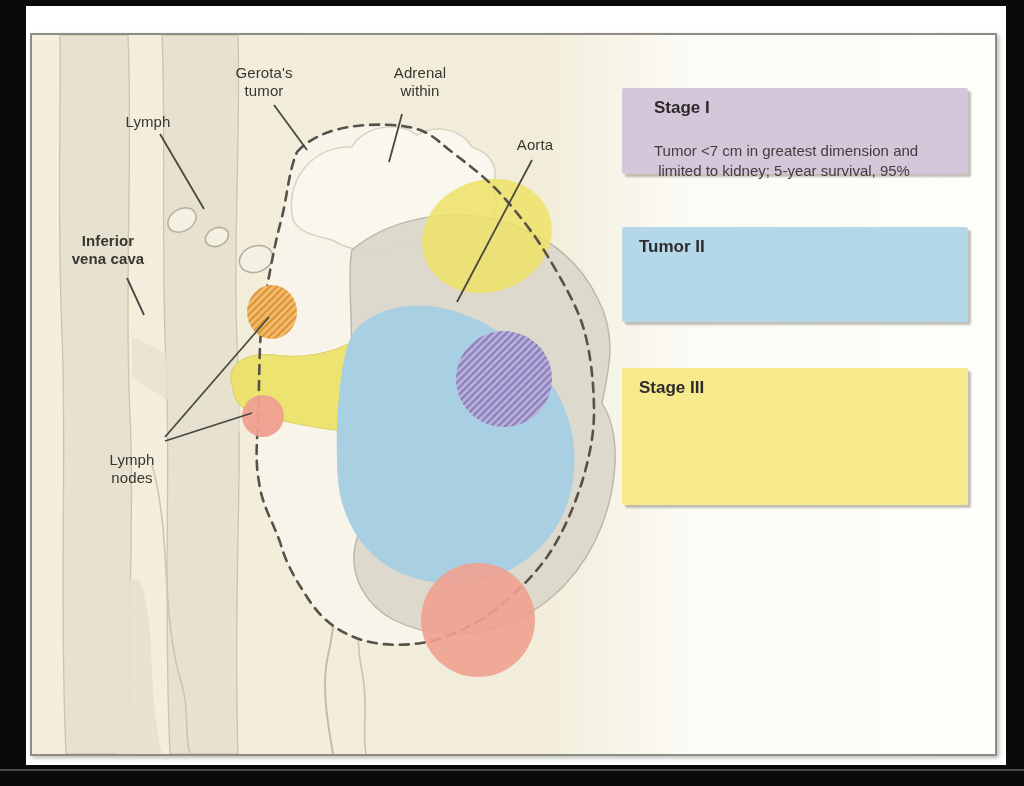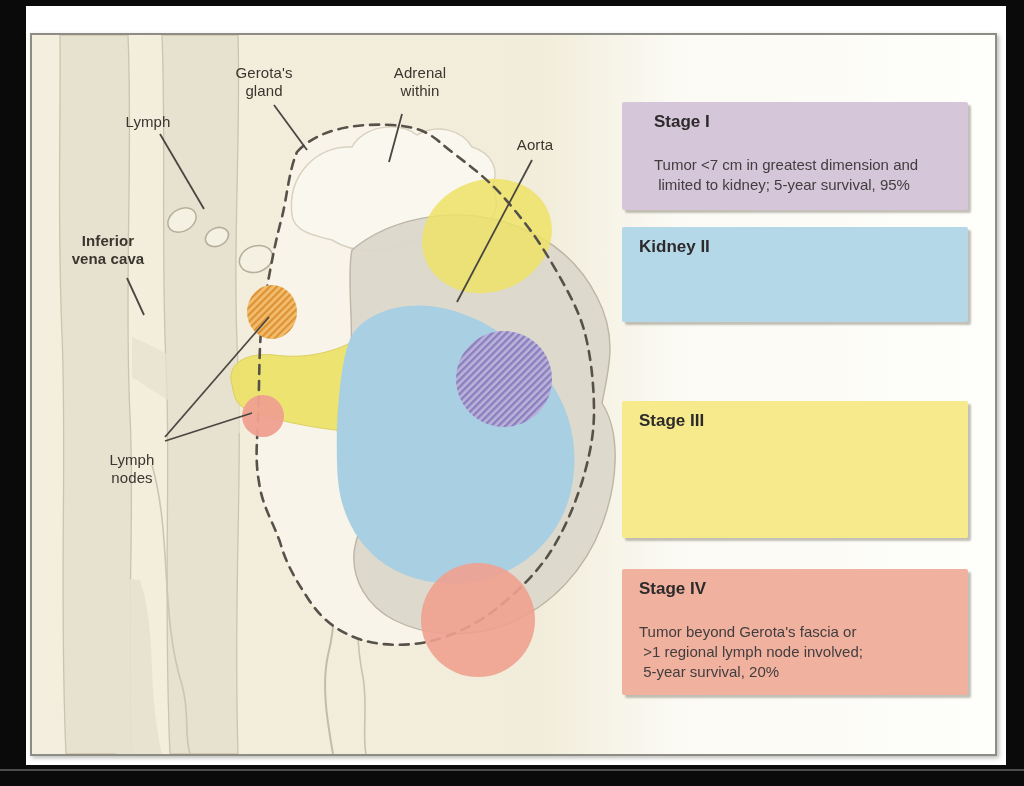--- a/index.html
+++ b/index.html
@@ -93,43 +93,37 @@
         <line x1="370" y1="79" x2="357" y2="127"></line>
         <line x1="500" y1="125" x2="425" y2="267"></line>
         <line x1="95" y1="243" x2="112" y2="280"></line>
         <line x1="133" y1="402" x2="237" y2="282"></line>
         <line x1="133" y1="406" x2="220" y2="378"></line>
       </g>
     </svg>
 
     <div class="anat-label" style="left:116px;top:78px;">Lymph</div>
     <div class="anat-label" style="left:232px;top:29px;">Gerota's
-gland</div>
+tumor</div>
     <div class="anat-label" style="left:388px;top:29px;">Adrenal
 within</div>
     <div class="anat-label" style="left:503px;top:101px;">Aorta</div>
     <div class="anat-label" style="left:76px;top:197px;font-weight:bold;">Inferior
 vena cava</div>
     <div class="anat-label" style="left:100px;top:416px;">Lymph
 nodes</div>
 
-    <div class="stage-box" style="top: 67px; height: 108px; background: rgb(214, 198, 217); padding-left: 32px;">
+    <div class="stage-box" style="top: 53px; height: 86px; background: rgb(214, 198, 217); padding-left: 32px;">
       <div class="stage-title">Stage I</div>
       <div class="stage-body">Tumor &lt;7 cm in greatest dimension and
  limited to kidney; 5-year survival, 95%</div>
     </div>
     <div class="stage-box" style="top: 192px; height: 95px; background: rgb(181, 216, 233);">
-      <div class="stage-title">Kidney II</div>
+      <div class="stage-title">Tumor II</div>
     </div>
-    <div class="stage-box" style="top: 366px; height: 137px; background: rgb(246, 234, 141);">
+    <div class="stage-box" style="top: 333px; height: 137px; background: rgb(246, 234, 141);">
       <div class="stage-title">Stage III</div>
-    </div>
-    <div class="stage-box" style="top: 534px; height: 126px; background: rgb(240, 177, 159);">
-      <div class="stage-title">Stage IV</div>
-      <div class="stage-body">Tumor beyond Gerota's fascia or
- &gt;1 regional lymph node involved;
- 5-year survival, 20%</div>
     </div>
 
   </div>
 </div>
 
 <div class="bottom-rule"></div>
 
 </body></html>

